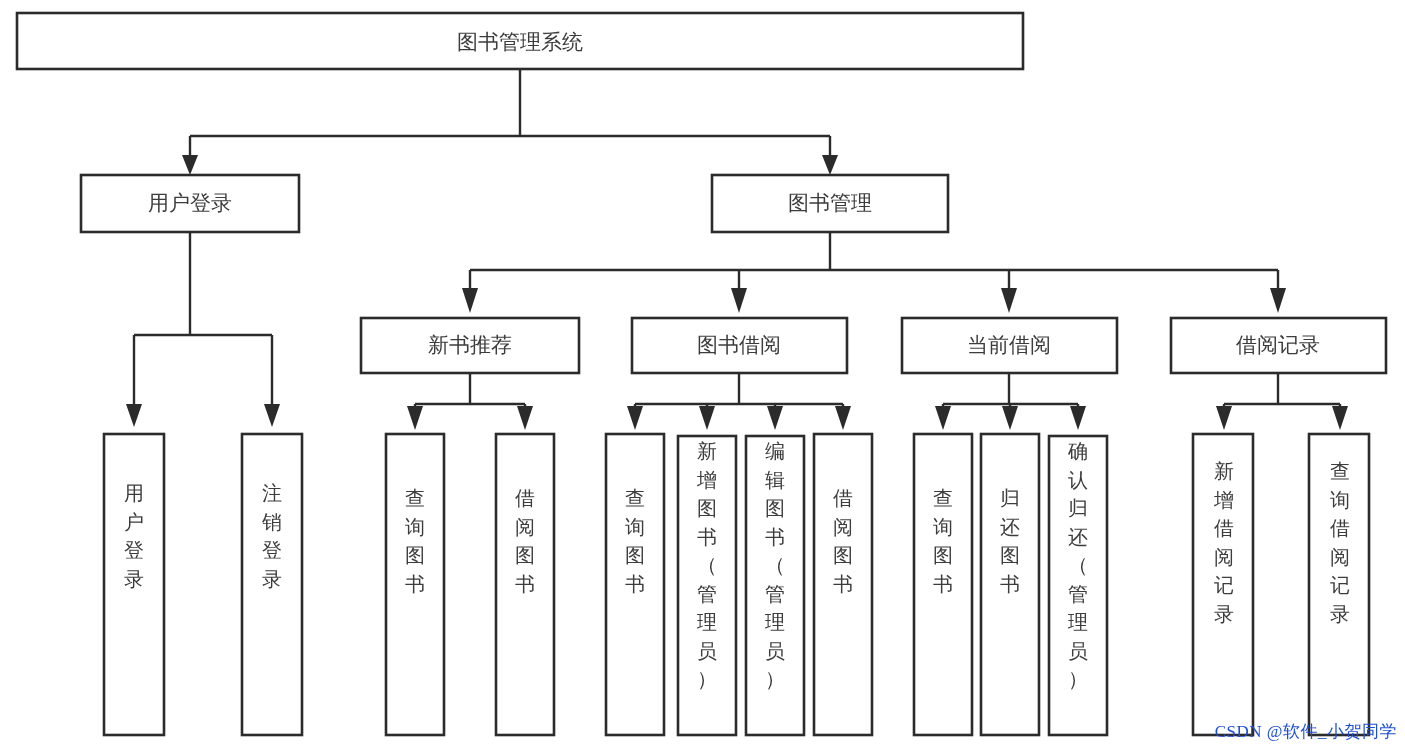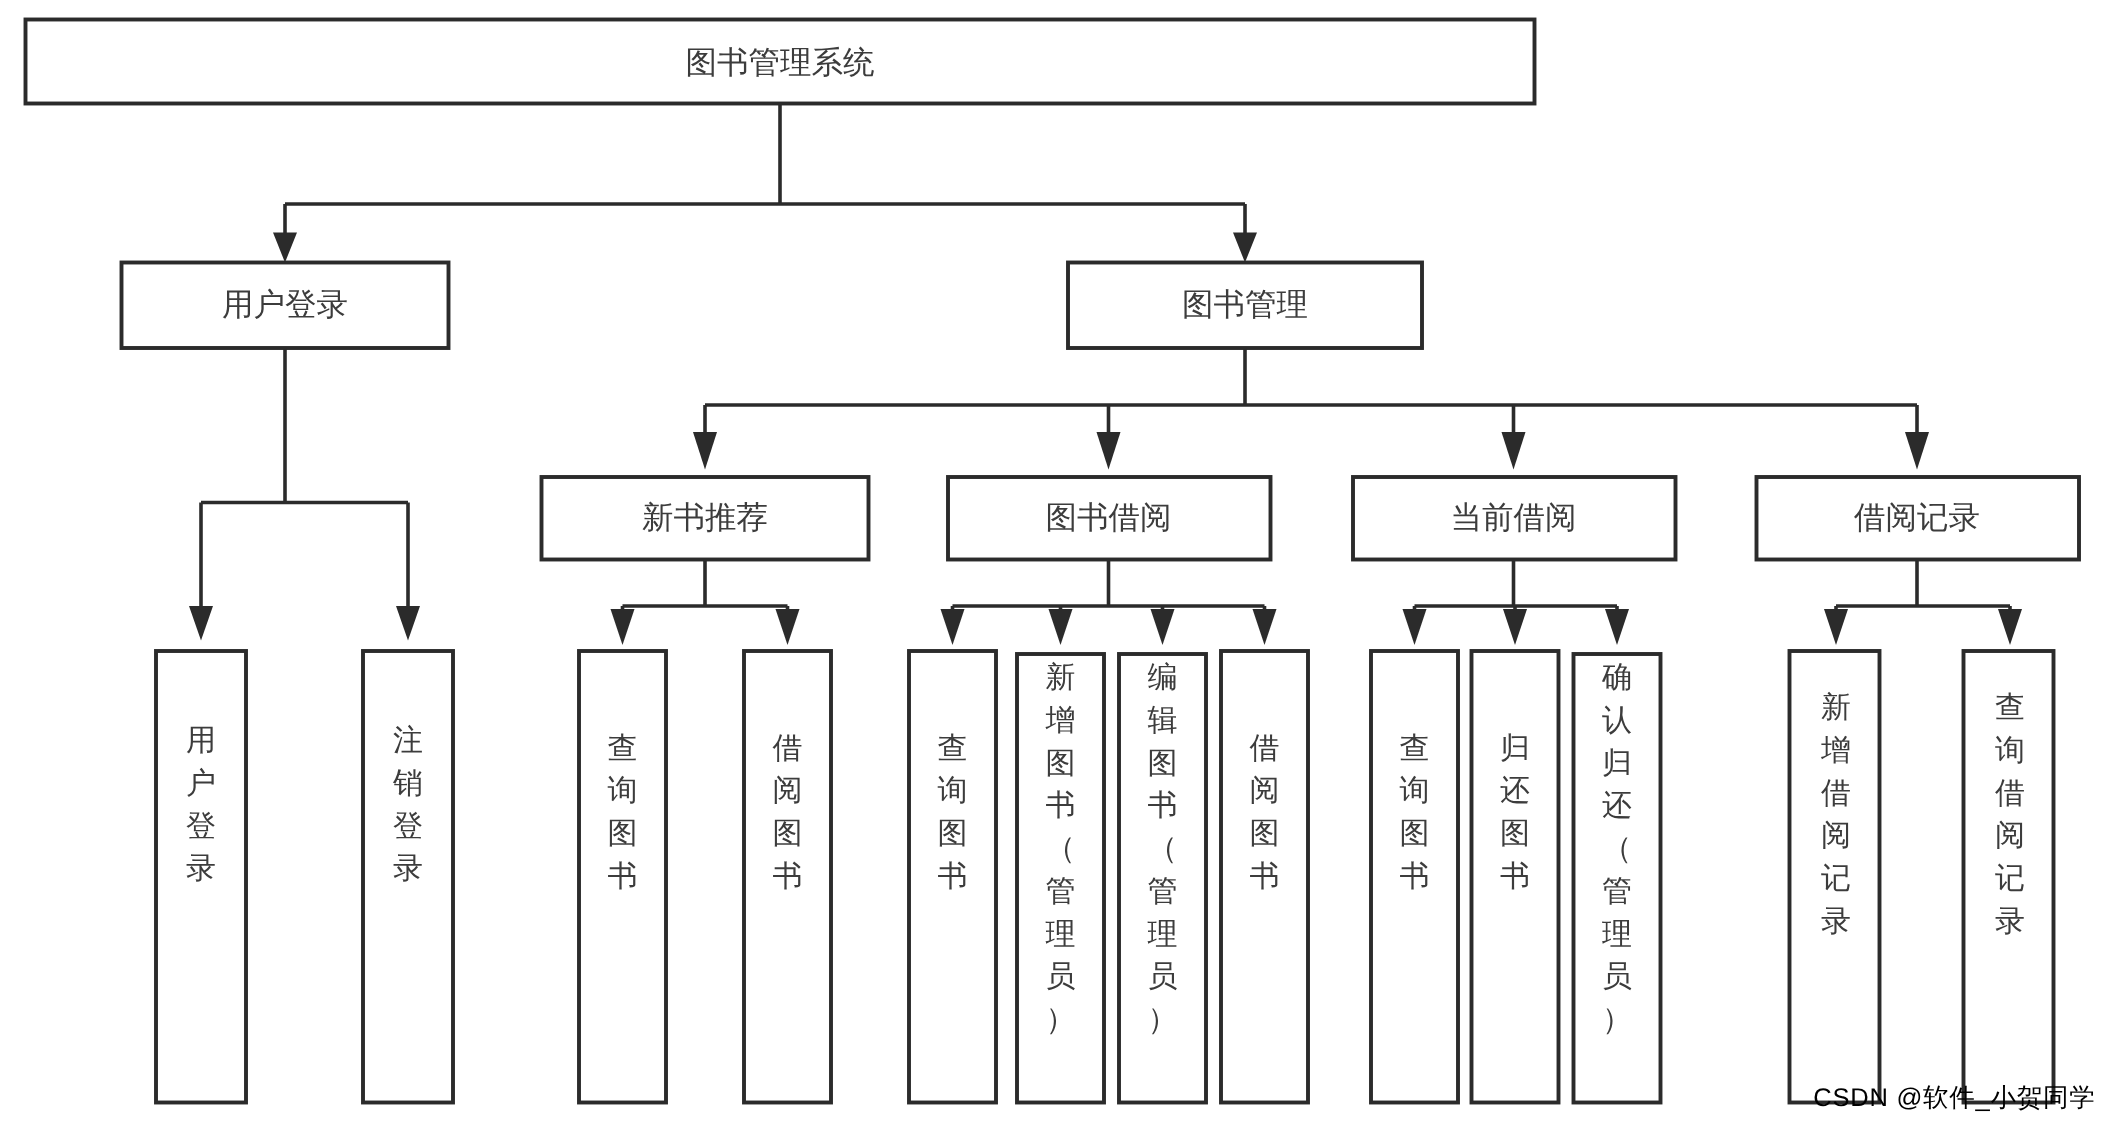--- a/index.html
+++ b/index.html
@@ -45,23 +45,23 @@
   .node-label-vertical {
     fill: #3c3c3c;
     font-family: "DejaVu Sans", "Liberation Sans", sans-serif;
     font-size: 20px;
     text-anchor: middle;
   }
   .watermark {
     position: absolute;
     right: 8px;
     bottom: 4px;
-    font-family: Liberation Sans, sans-serif;
+    font-family: Liberation Serif, serif;
     font-size: 17px;
-    color: #000000;
+    color: #1d4ed8;
     letter-spacing: 0.5px;
     white-space: nowrap;
   }
 </style>
 </head>
 <body>
 
 <svg id="diagram" viewBox="0 0 1405 747" xmlns="http://www.w3.org/2000/svg">
 
   <g>

